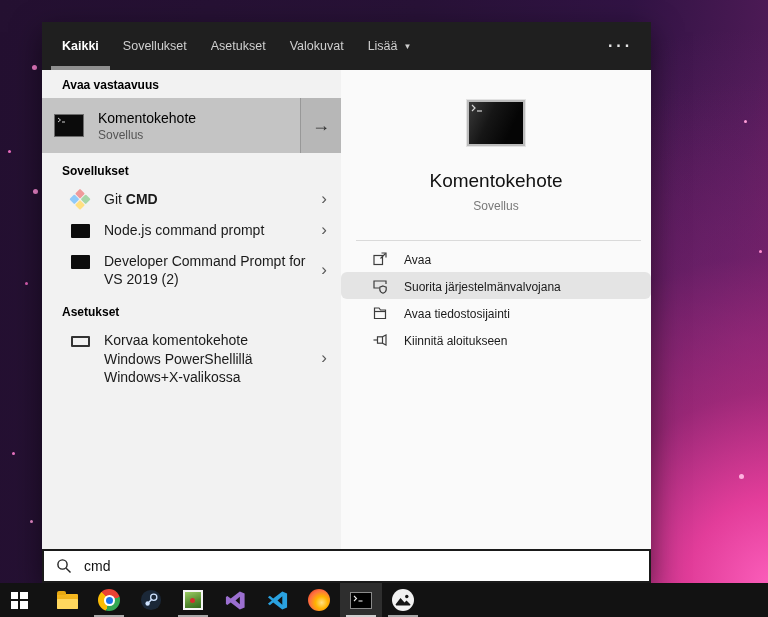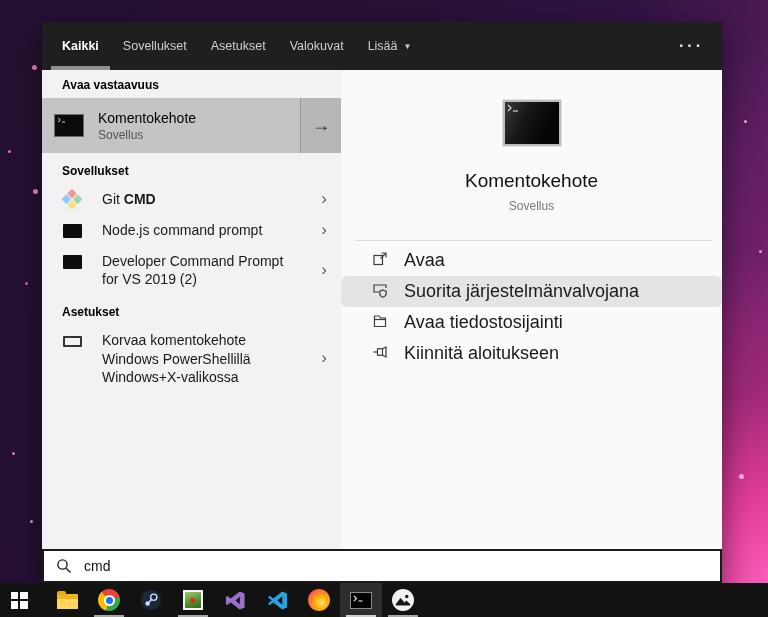--- a/index.html
+++ b/index.html
@@ -26,21 +26,21 @@
       747px 520px 0 0 #fff, 730px 120px 0 0 #d9c2e8;
   }
   .stars-pink { position:absolute; top:0; left:0; width:3px; height:3px; border-radius:50%;
     box-shadow: 33px 66px 0 1px #f07ec9, 8px 150px 0 0 #e66bbd, 34px 190px 0 1px #ef86cd,
       25px 282px 0 0 #d95fb2, 12px 452px 0 0 #e873c1, 30px 520px 0 0 #ef8ecf,
       744px 120px 0 0 #ff9ed8, 759px 250px 0 0 #ff8ed0, 740px 475px 0 1px #ffb2e0;
   }
 
   
   .search-window {
-    position:absolute; left:42px; top:22px; width:680px; height:561px;
+    position:absolute; left:42px; top:22px; width:609px; height:561px;
     display:flex; flex-direction:column;
     box-shadow: 0 10px 28px rgba(0,0,0,.5);
   }
 
   
   .tab-bar { height:48px; flex:0 0 48px; background:#1f1f1f; display:flex; align-items:stretch; padding-left:8px; }
   .tab { position:relative; display:flex; align-items:center; gap:6px; padding:0 12px;
     font-size:12.5px; color:#cfcfcf; cursor:default; }
   .tab.active { color:#fff; font-weight:bold; }
   .tab.active::after { content:""; position:absolute; left:1px; right:1px; bottom:0; height:4px; background:#8f8f8f; }
@@ -61,21 +61,21 @@
   .bm-main { flex:1; display:flex; align-items:center; gap:14px; padding-left:12px; }
   .bm-icon { width:30px; height:23px; background:#0b0b0b; border:1px solid #6b6b6b; position:relative; flex:0 0 30px; }
   .bm-icon svg, .big-icon svg.prompt { position:absolute; top:2px; left:2px; }
   .bm-text { display:flex; flex-direction:column; gap:2px; }
   .bm-title { font-size:14px; color:#000; }
   .bm-subtitle { font-size:12px; color:#555; }
   .bm-arrow { width:41px; flex:0 0 41px; background:#b7b7b7; border-left:1px solid #989898;
     display:flex; align-items:center; justify-content:center; font-size:18px; color:#2d2d2d; }
 
   
-  .result-row { display:flex; align-items:center; gap:20px; padding:6px 14px 6px 20px;
+  .result-row { display:flex; align-items:center; gap:14px; padding:6px 14px 6px 28px;
     font-size:14px; color:#1a1a1a; }
   .result-row.two-line { align-items:flex-start; }
   .result-row.two-line .row-icon-wrap { margin-top:3px; }
   .result-row.two-line .chevron { align-self:center; }
   .row-icon-wrap { width:20px; flex:0 0 20px; display:flex; justify-content:center; }
   .terminal-mini { width:19px; height:14px; background:#0c0c0c; border-radius:1px; }
   .toggle-mini { width:19px; height:11px; border:2px solid #333; border-radius:1px; background:transparent; margin-top:2px; }
   .git-mini { width:16px; height:16px; position:relative; transform:rotate(45deg); display:grid;
     grid-template-columns:7px 7px; grid-template-rows:7px 7px; gap:1px; margin-top:1px; }
   .git-mini span { border-radius:1px; }
@@ -86,22 +86,22 @@
   
   .app-header { text-align:center; padding-top:30px; }
   .big-icon { width:58px; height:46px; margin:0 auto; position:relative;
     background:linear-gradient(115deg,#3a3a3a 0%,#161616 38%,#050505 75%);
     border:2px solid #bcbcbc; box-shadow:0 0 0 1px #e3e3e3; }
   .app-title { font-size:19px; color:#111; margin-top:24px; }
   .app-subtitle { font-size:12px; color:#787878; margin-top:7px; }
 
   .actions { margin-top:27px; }
   .actions-divider { border-top:1px solid #dadada; margin:0 10px 4px 15px; }
-  .action-row { display:flex; align-items:flex-start; gap:16px; padding:5px 0 5px 30px;
-    font-size:18px; color:#1a1a1a; }
+  .action-row { display:flex; align-items:flex-end; gap:16px; padding:5px 0 5px 30px;
+    font-size:12px; color:#1a1a1a; }
   .action-row.highlighted { background:#e4e4e4;border-radius:6px; }
   .action-icon { width:17px; height:17px; flex:0 0 17px; display:flex; align-items:center; justify-content:center; }
   .action-icon svg { stroke:#3d3d3d; fill:none; stroke-width:1.2; }
 
   
   .search-bar { height:34px; flex:0 0 34px; background:#fff; border:2px solid #1a1a1a;
     display:flex; align-items:center; gap:12px; padding:0 12px; }
   .search-bar svg { stroke:#222; fill:none; stroke-width:1.4; flex:0 0 16px; }
   .search-input { border:none; outline:none; background:transparent; flex:1;
     font-family:"Liberation Sans", sans-serif; font-size:14px; color:#111; }

